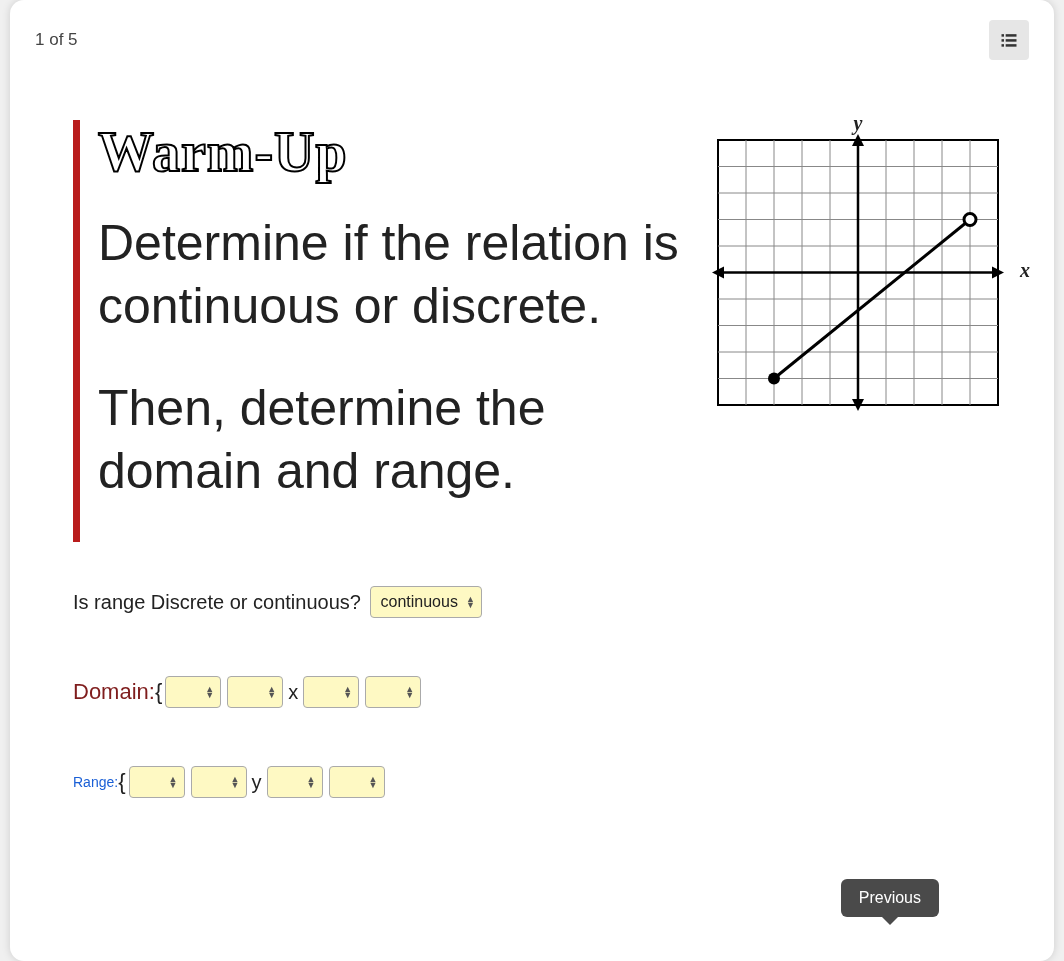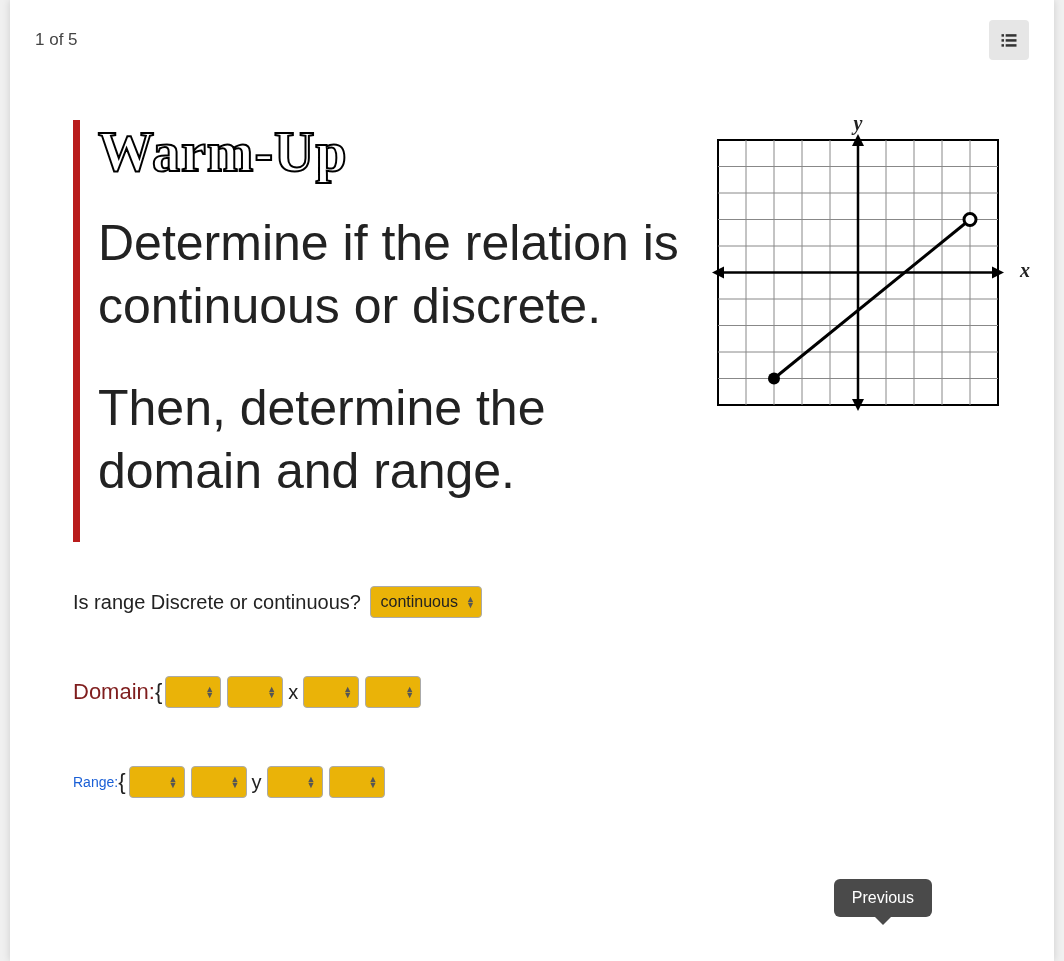--- a/index.html
+++ b/index.html
@@ -11,20 +11,21 @@
   }
   .page {
     background: #fff;
     width: 1044px;
     min-height: 961px;
     margin: 0 auto;
     box-shadow: 0 0 8px rgba(0,0,0,0.15);
     position: relative;
     padding: 20px 25px;
     box-sizing: border-box;
+    border-radius: 14px;
   }
   .top-row {
     display: flex;
     justify-content: space-between;
     align-items: center;
   }
   .page-num {
     font-size: 17px;
     color: #444;
   }
@@ -98,21 +99,21 @@
     display: flex;
     align-items: center;
     flex-wrap: wrap;
   }
   .q-row.domain-row { margin-top: 58px; }
   .q-row.range-row { margin-top: 58px; }
   .domain-label { color: #7f1d1d; font-size: 22px; }
   .range-label { color: #1a5fd6; font-size: 14px; }
   .sel {
     border: 1px solid #aaa;
-    background: #eab308;
+    background: #fef9c3;
     border-radius: 4px;
     height: 30px;
     display: inline-flex;
     align-items: center;
     padding: 0 6px 0 10px;
     font-size: 16px;
     margin: 0 3px;
     cursor: pointer;
   }
   .sel.narrow { width: 42px; justify-content: flex-end; padding: 0 6px; }
@@ -122,21 +123,21 @@
     flex-direction: column;
     line-height: 6px;
     font-size: 9px;
     color: #555;
   }
   .var-x, .var-y { font-size: 20px; margin: 0 2px; }
   .brace { font-size: 22px; }
   
   .prev-btn {
     position: absolute;
-    right: 122px;
+    right: 115px;
     bottom: 44px;
     background: #4a4a4a;
     color: #fff;
     border-radius: 6px;
     padding: 10px 18px;
     font-size: 16px;
     border: none;
     cursor: pointer;
   }
   .prev-btn::after {

